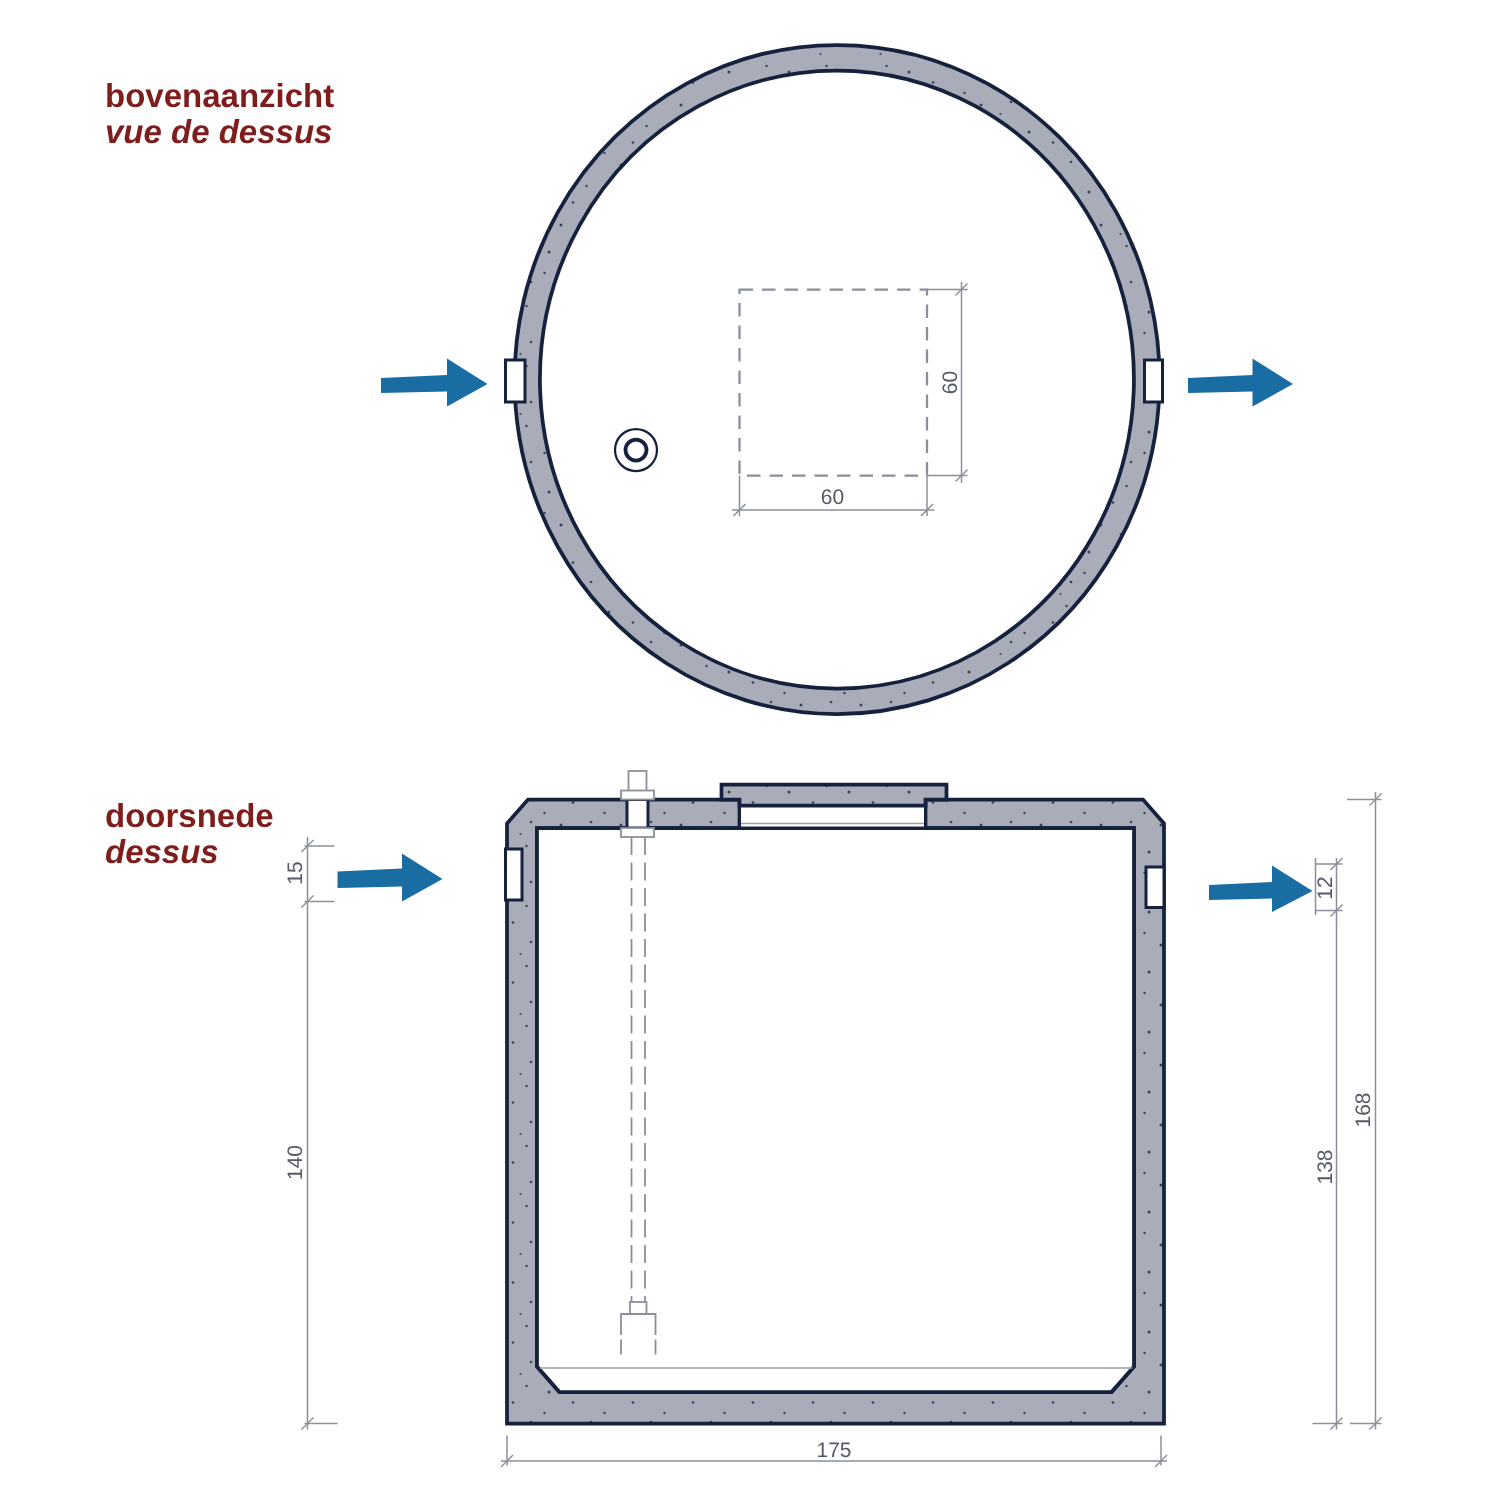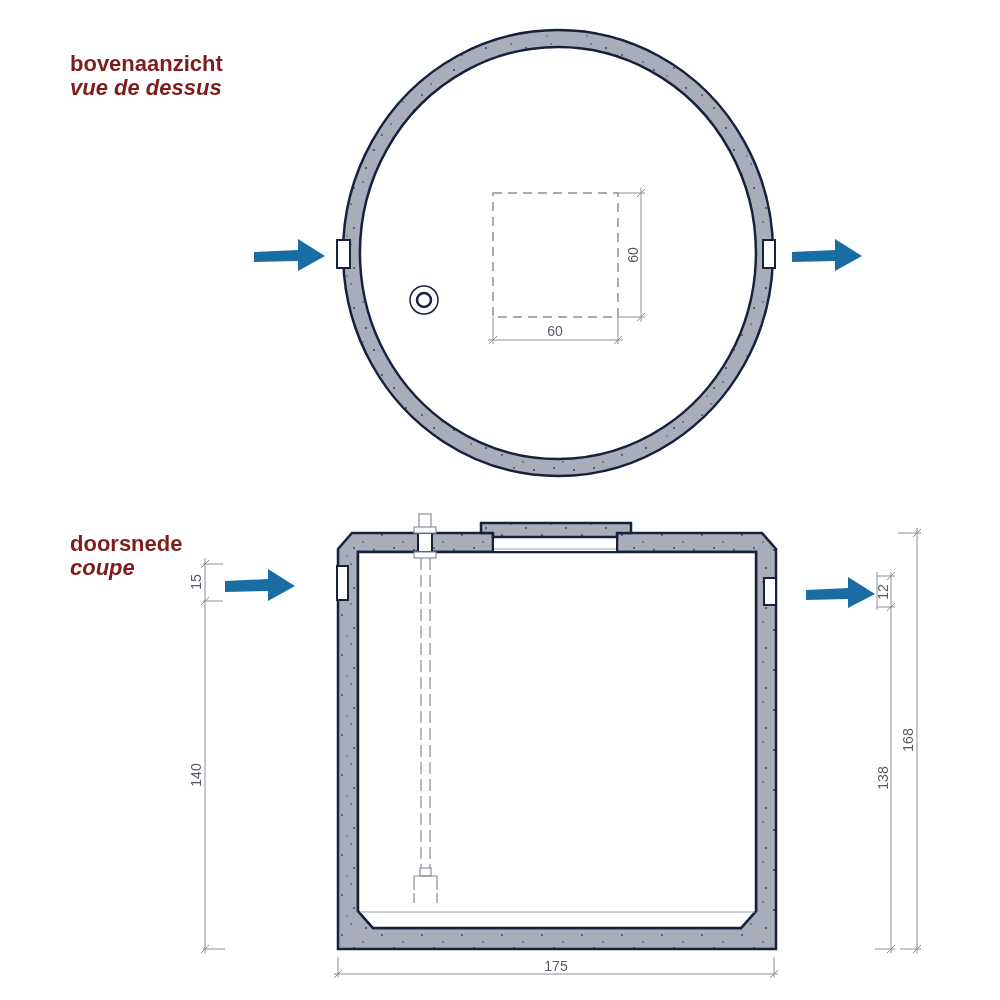--- a/index.html
+++ b/index.html
@@ -13,21 +13,21 @@
 </head>
 <body>
 
 <div class="title" style="top:52px;">
   <span class="nl">bovenaanzicht</span>
   <span class="fr">vue de dessus</span>
 </div>
 
 <div class="title" style="top:532px;">
   <span class="nl">doorsnede</span>
-  <span class="fr">coupe</span>
+  <span class="fr">dessus</span>
 </div>
 
 <svg width="1000" height="1000" viewBox="0 0 1000 1000">
   <defs>
     <pattern id="speckle" width="40" height="40" patternUnits="userSpaceOnUse">
       <rect width="40" height="40" fill="#a8adb9"></rect>
       <circle cx="6" cy="8" r="1" fill="#3b4255"></circle>
       <circle cx="22" cy="15" r="0.9" fill="#3b4255"></circle>
       <circle cx="31" cy="4" r="0.8" fill="#3b4255"></circle>
       <circle cx="14" cy="30" r="1" fill="#3b4255"></circle>

